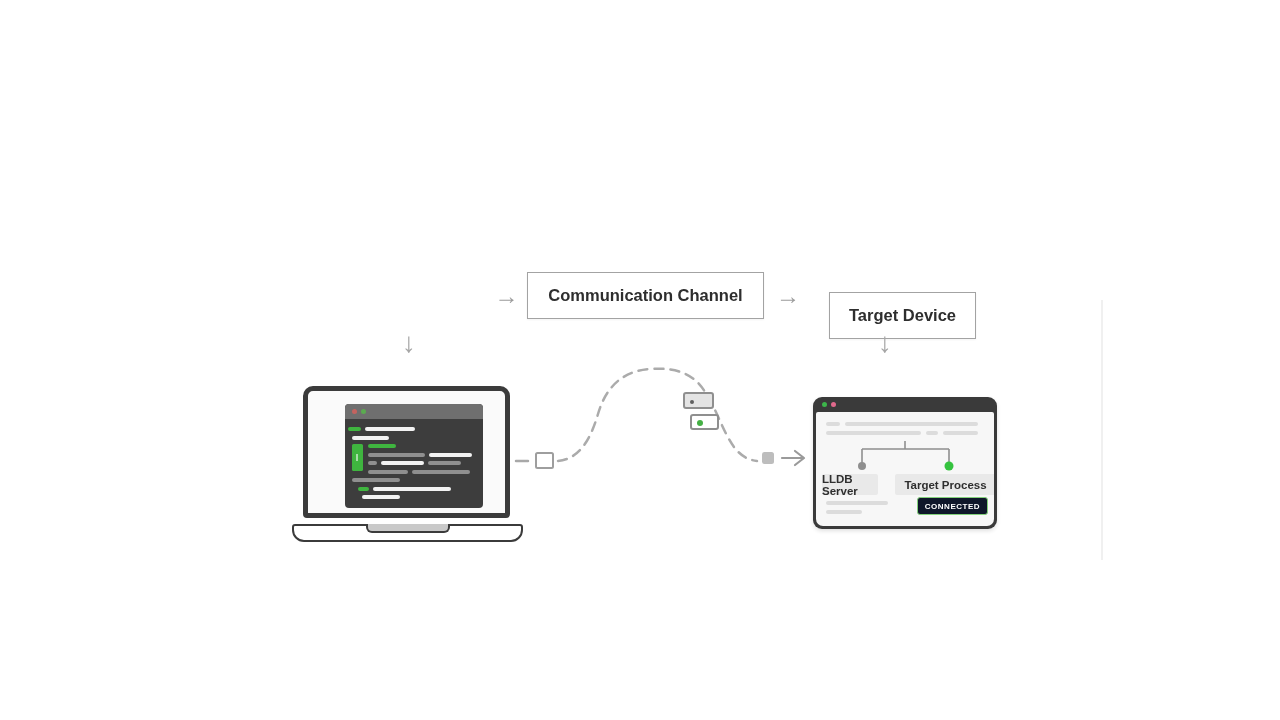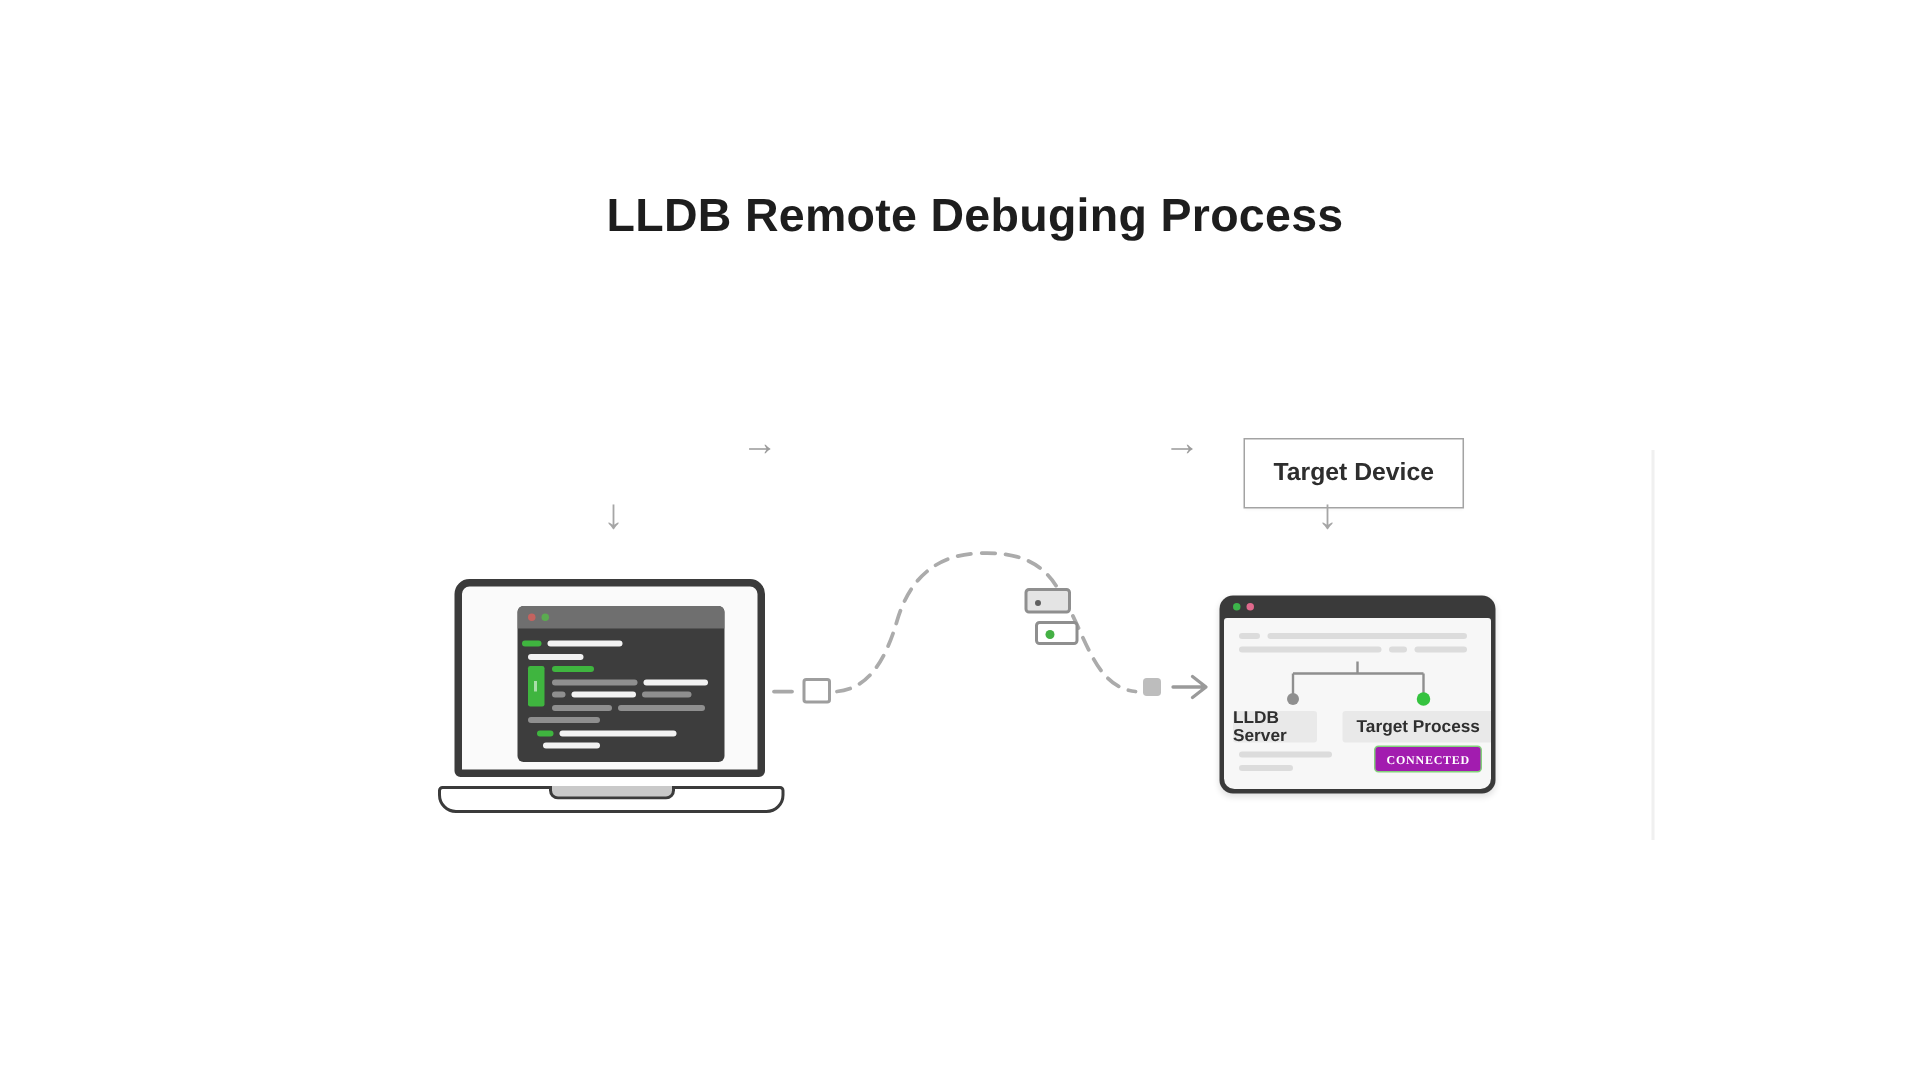--- a/index.html
+++ b/index.html
@@ -128,23 +128,23 @@
     color: #ffffff; font-size: 8px; font-weight: 700; letter-spacing: 0.5px;
   }
 
   .faint-line { position: absolute; left: 1101px; top: 300px; width: 2px; height: 260px; background: #f0f0f0; }
 </style>
 </head>
 <body>
 
 <div id="stage">
 
-  <div class="title">LLDB Remote Debuging Process</div>
 
   <div class="harrow" id="harrow-0">→</div>
+  <div class="flow-node" id="flow-node-1">Communication Channel</div>
   <div class="harrow" id="harrow-1">→</div>
   <div class="flow-node" id="flow-node-2">Target Device</div>
   <div class="darrow" id="darrow-0">↓</div>
   <div class="darrow" id="darrow-1">↓</div>
 
   <div class="laptop-screen"></div>
   <div class="terminal">
     <div class="term-titlebar">
       <span class="dot term-dot-1" style="background: rgb(196, 99, 95);"></span>
       <span class="dot term-dot-2" style="background: rgb(91, 171, 80);"></span>
@@ -227,19 +227,19 @@
       <div class="dev-node" id="dev-node-0">LLDB Server</div>
       <div class="dev-node" id="dev-node-1">Target Process</div>
       <div class="dev-skel-bottom">
           <div class="bar-row" style="margin-left: 0px;">
             <div class="bar" style="width: 62px; background: rgb(220, 220, 220);"></div>
           </div>
           <div class="bar-row" style="margin-left: 0px;">
             <div class="bar" style="width: 36px; background: rgb(220, 220, 220);"></div>
           </div>
         </div>
-      <div class="status-badge" style="background: #a21caf; font-family: Liberation Serif, serif;">CONNECTED</div>
+      <div class="status-badge" style="background: #0f172a;">CONNECTED</div>
     </div>
   </div>
 
   <div class="faint-line"></div>
 
 </div>
 
 </body></html>

